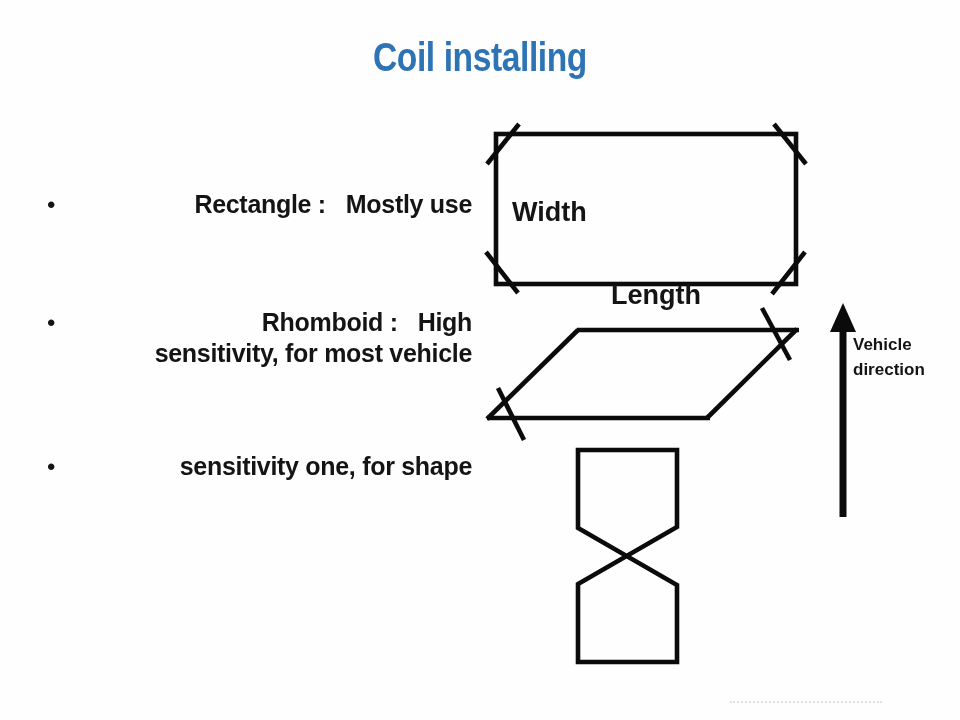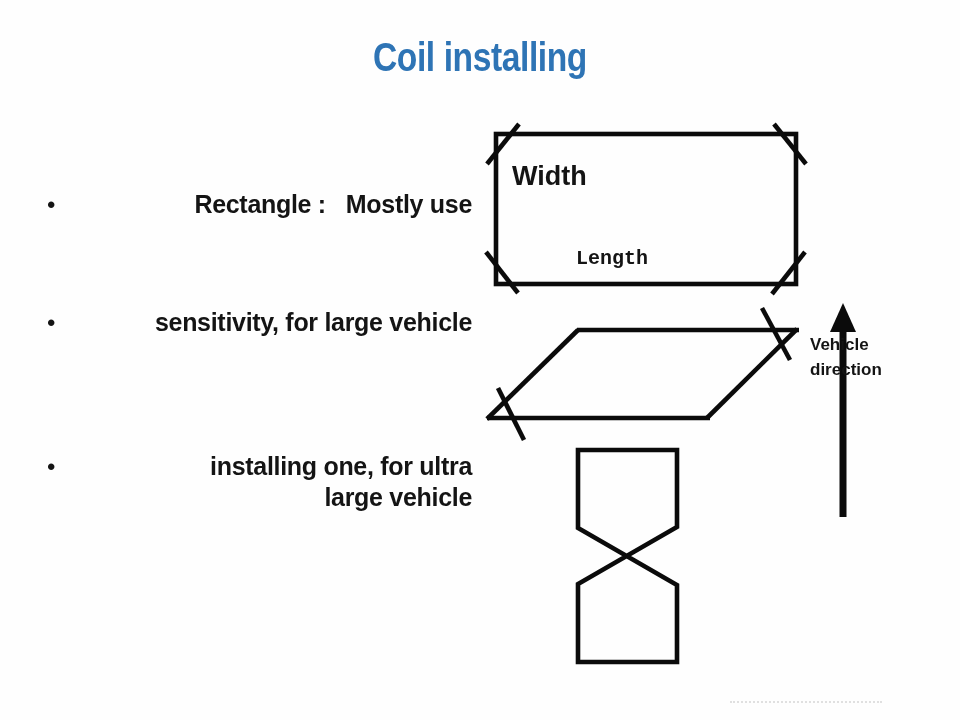--- a/index.html
+++ b/index.html
@@ -77,26 +77,27 @@
     stroke: var(--line-color);
     stroke-width: 4.6;
   }
   .diagram-svg .arrow-head { fill: var(--line-color); stroke: none; }
   .diagram-svg .arrow-shaft { stroke-width: 7; }
 
   .shape-label {
     position: absolute;
     font-weight: bold;
     color: var(--text-color);
+    margin-top: 36px;
   }
   .width-label  { left: 512px; top: 160px; font-size: 27px; line-height: 32px; }
-  .length-label { left: 576px; top: 243px; font-size: 20px; line-height: 32px; font-family: Liberation Mono, monospace; }
+  .length-label { left: 611px; top: 243px; font-size: 27px; line-height: 32px; }
   .vehicle-direction-label {
     position: absolute;
-    left: 810px; top: 332px;
+    left: 853px; top: 332px;
     font-size: 17px;
     line-height: 25px;
     font-weight: bold;
     color: var(--text-color);
   }
   .integer-label {
     position: absolute;
     left: 738px; top: 629px;
     font-size: 23px;
     line-height: 28px;
@@ -120,29 +121,29 @@
   <div class="bullet bullet-1">
     <div class="bullet-dot">•</div>
     <div class="bullet-lines">
       <div class="bullet-line">Rectangle :   Mostly use</div>
     </div>
   </div>
 
   <div class="bullet bullet-2">
     <div class="bullet-dot">•</div>
     <div class="bullet-lines">
-      <div class="bullet-line">sensitivity, for large vehicle</div>
+      <div class="bullet-line">Rhomboid :   High</div>
+      <div class="bullet-line">sensitivity, for most vehicle</div>
     </div>
   </div>
 
   <div class="bullet bullet-3">
     <div class="bullet-dot">•</div>
     <div class="bullet-lines">
-      <div class="bullet-line">installing one, for ultra</div>
-      <div class="bullet-line">large vehicle</div>
+      <div class="bullet-line">sensitivity one, for shape</div>
     </div>
   </div>
 
   <svg class="diagram-svg" viewBox="0 0 960 720" aria-hidden="true">
 
     <g>
       <rect class="outline" x="496" y="134" width="300" height="150"></rect>
       <line x1="487" y1="164" x2="519" y2="124"></line>
       <line x1="774" y1="124" x2="806" y2="164"></line>
       <line x1="486" y1="252" x2="518" y2="293"></line>

